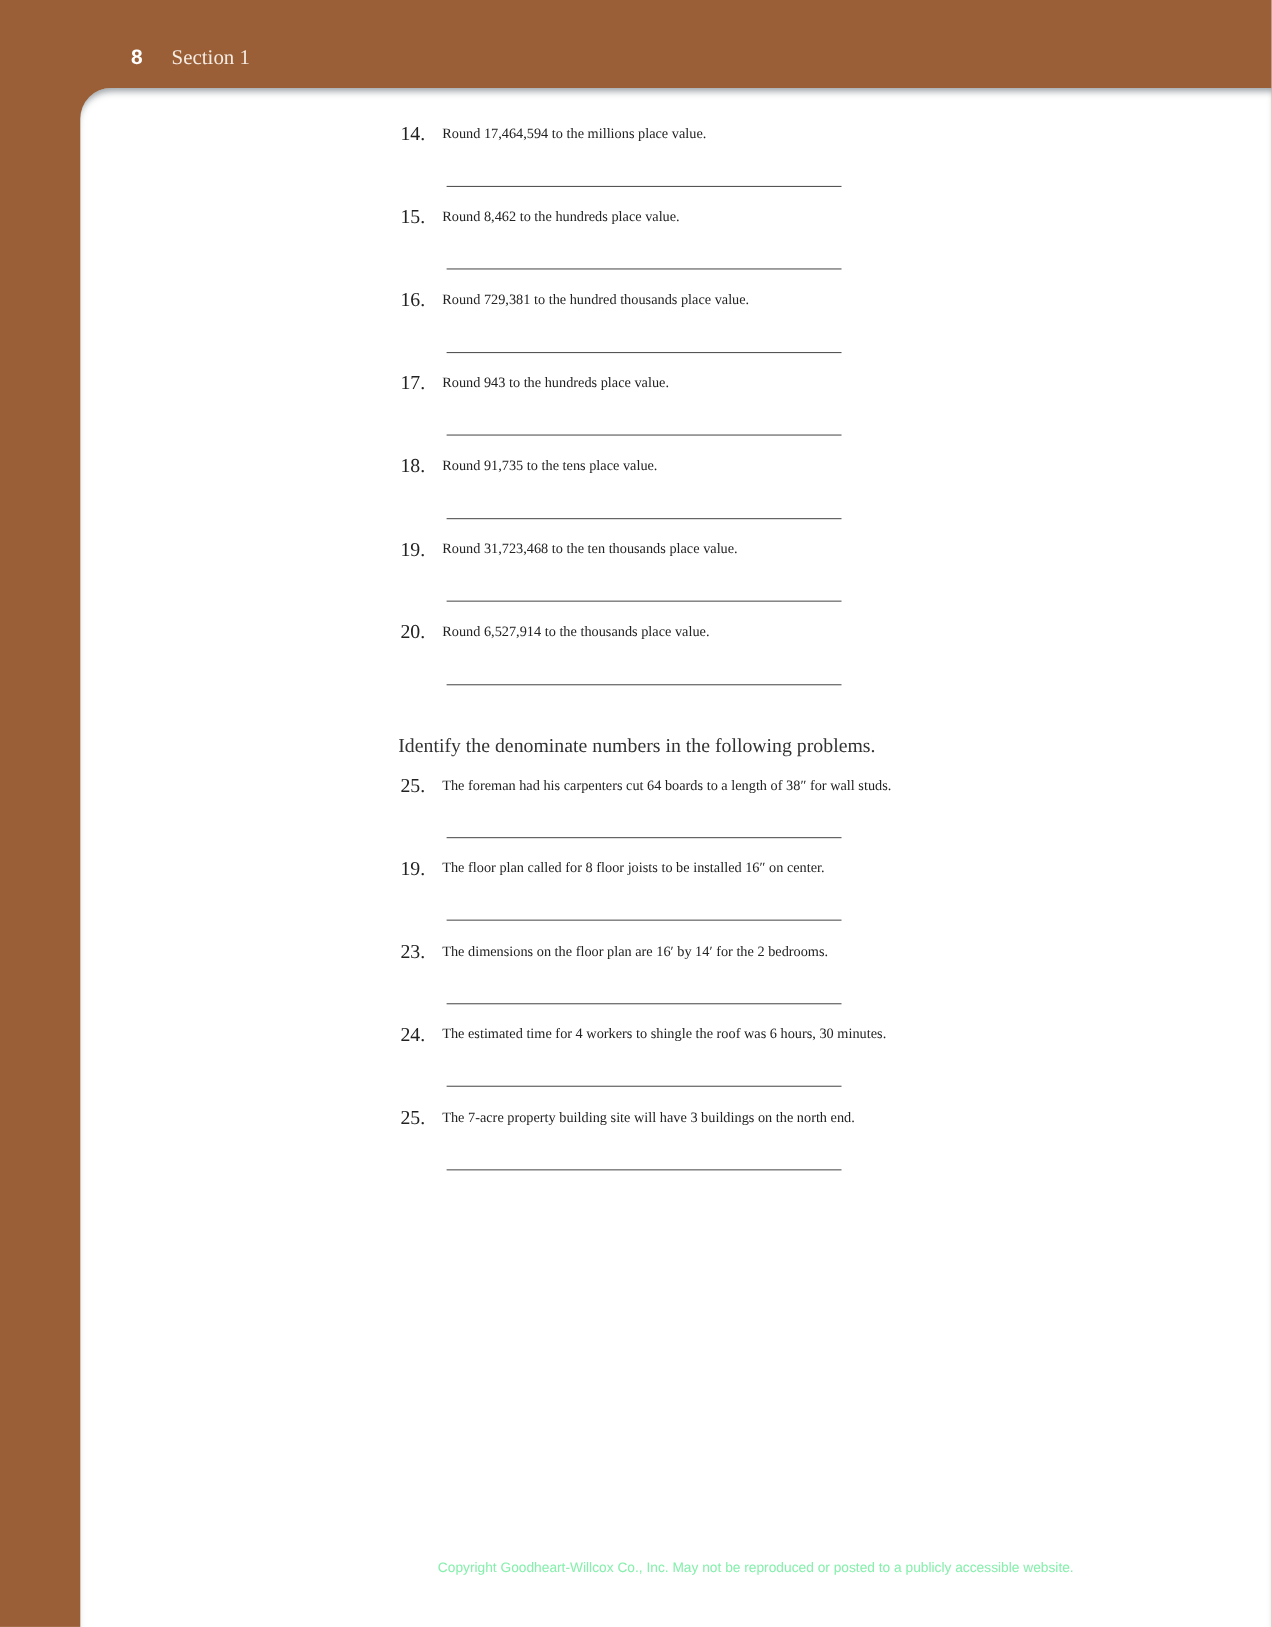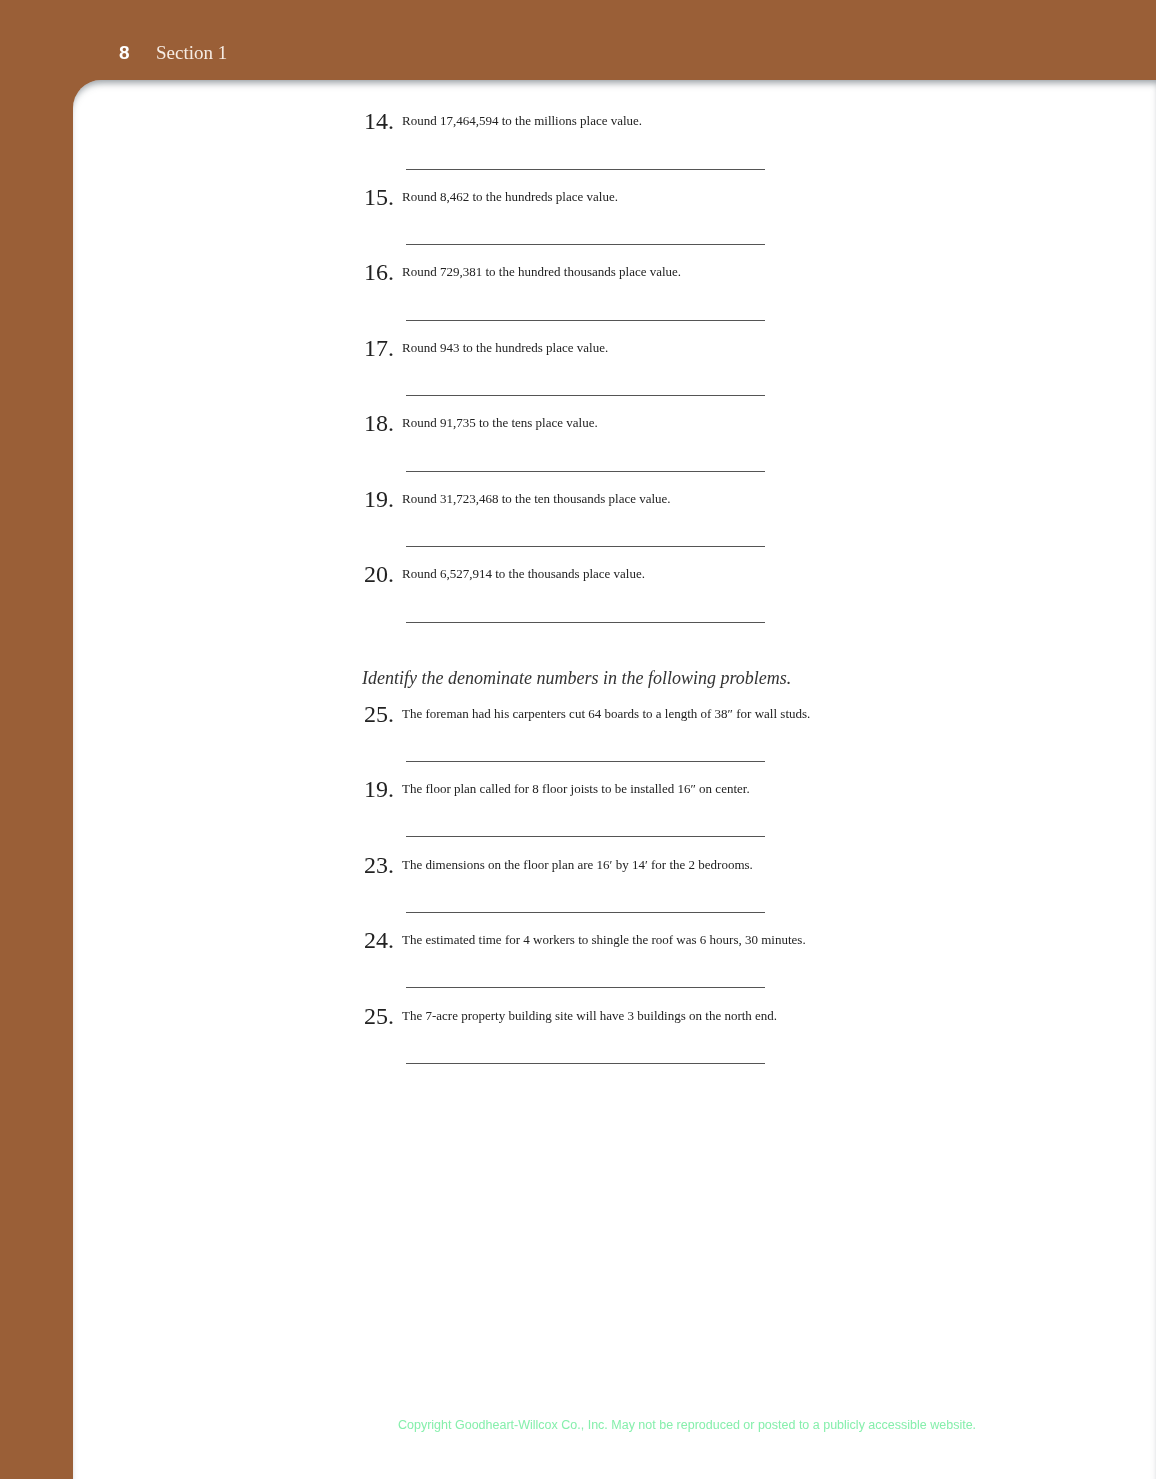--- a/index.html
+++ b/index.html
@@ -66,21 +66,21 @@
     }
     .problem {
       position: absolute;
       left: 0;
       width: 760px;
     }
     .problem .num {
       position: absolute;
       left: 2px;
       top: 0;
-      font-size: 24px;
+      font-size: 18px;
       color: #222222;
       line-height: 24px;
     }
     .problem .text {
       position: absolute;
       left: 40px;
       top: 0;
       font-size: 13px;
       color: #222222;
       line-height: 24px;
@@ -90,21 +90,20 @@
       position: absolute;
       left: 44px;
       width: 359px;
       height: 0;
       border-bottom: 1.5px solid #555555;
     }
     .instruction {
       position: absolute;
       left: 0;
       top: 666px;
-      font-style: italic;
       font-size: 18px;
       color: #333333;
       line-height: 24px;
       white-space: nowrap;
     }
     .footer {
       position: absolute;
       left: 398px;
       top: 1418px;
       font-family: "Liberation Sans", "DejaVu Sans", sans-serif;

